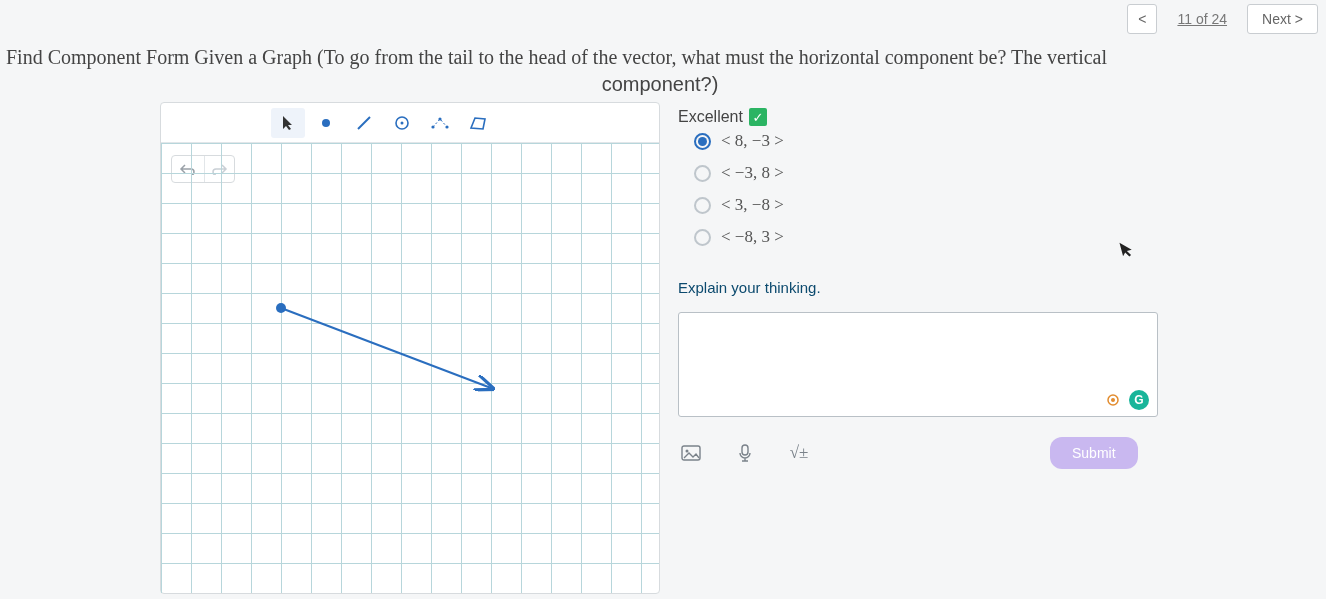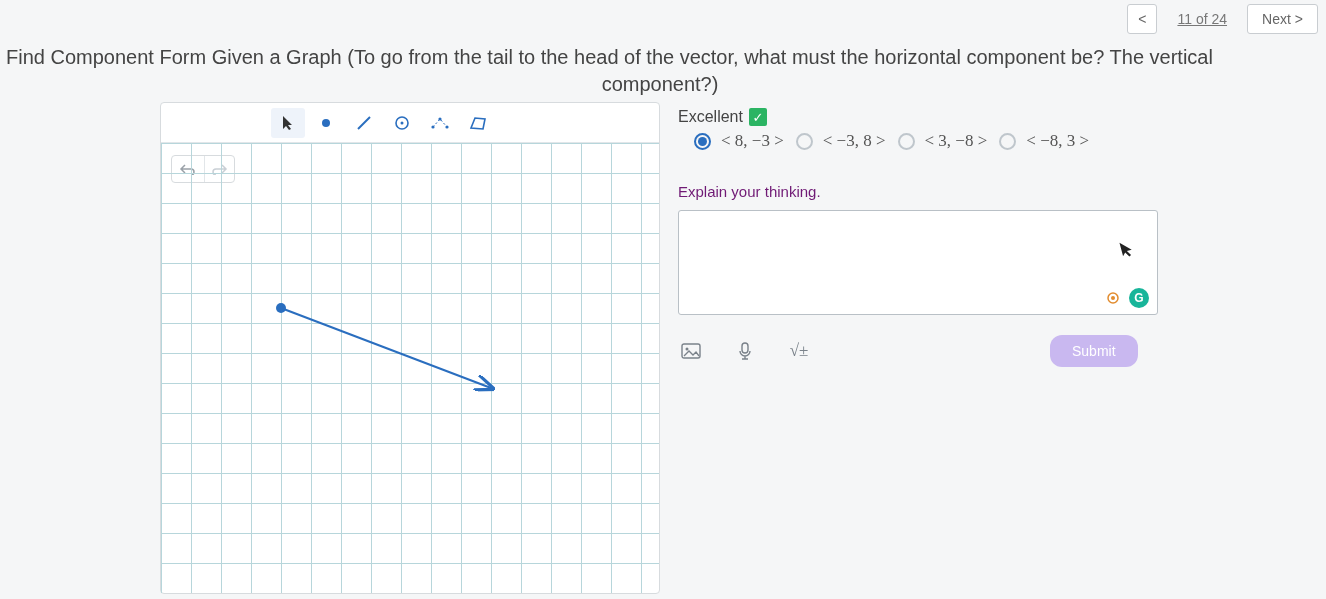--- a/index.html
+++ b/index.html
@@ -36,20 +36,21 @@
   .question-text {
     font-size: 20px;
     color: #444;
     padding: 8px 12px 4px 6px;
     line-height: 1.35;
     text-align: center;
   }
   .question-text .main {
     text-align: left;
     display:block;
+    font-family:Liberation Serif, serif;
   }
   .content {
     display: flex;
     gap: 18px;
     padding: 0 10px 8px 160px;
   }
   
   .graph-wrap {
     width: 500px;
     background: #fff;
@@ -126,38 +127,38 @@
   }
   .check {
     display:inline-flex;
     width: 18px; height: 18px;
     background: #2bb463;
     color:#fff;
     align-items:center;justify-content:center;
     font-size: 13px;
     border-radius:2px;
   }
-  .options { display:flex; flex-direction:row; gap: 12px; margin-left: 16px; margin-bottom: 32px;}
+  .options { display:flex; flex-direction:column; gap: 12px; margin-left: 16px; margin-bottom: 32px;}
   .opt {
     display:flex; align-items:center; gap: 10px;
     color:#555;
     cursor:pointer;
     font-family: "Times New Roman", serif;
     font-size: 17px;
   }
   .radio {
     width: 17px; height:17px; border-radius:50%;
     border: 2px solid #bfc6cc;
     display:inline-flex; align-items:center; justify-content:center;
   }
   .opt.selected .radio { border-color:#2a6ebf; }
   .opt.selected .radio::after {
     content:""; width:9px;height:9px;border-radius:50%;background:#2a6ebf;
   }
-  .explain-label { color:#701a75; font-size:15px; margin-bottom:10px;}
+  .explain-label { color:#0c4a6e; font-size:15px; margin-bottom:16px;}
   .explain-box {
     width: 480px; height: 105px;
     border: 1px solid #b9c0c6;
     border-radius: 3px;
     background:#fff;
     position:relative;
     padding:8px;
   }
   .explain-ext {
     position:absolute; right:8px; bottom:6px;

